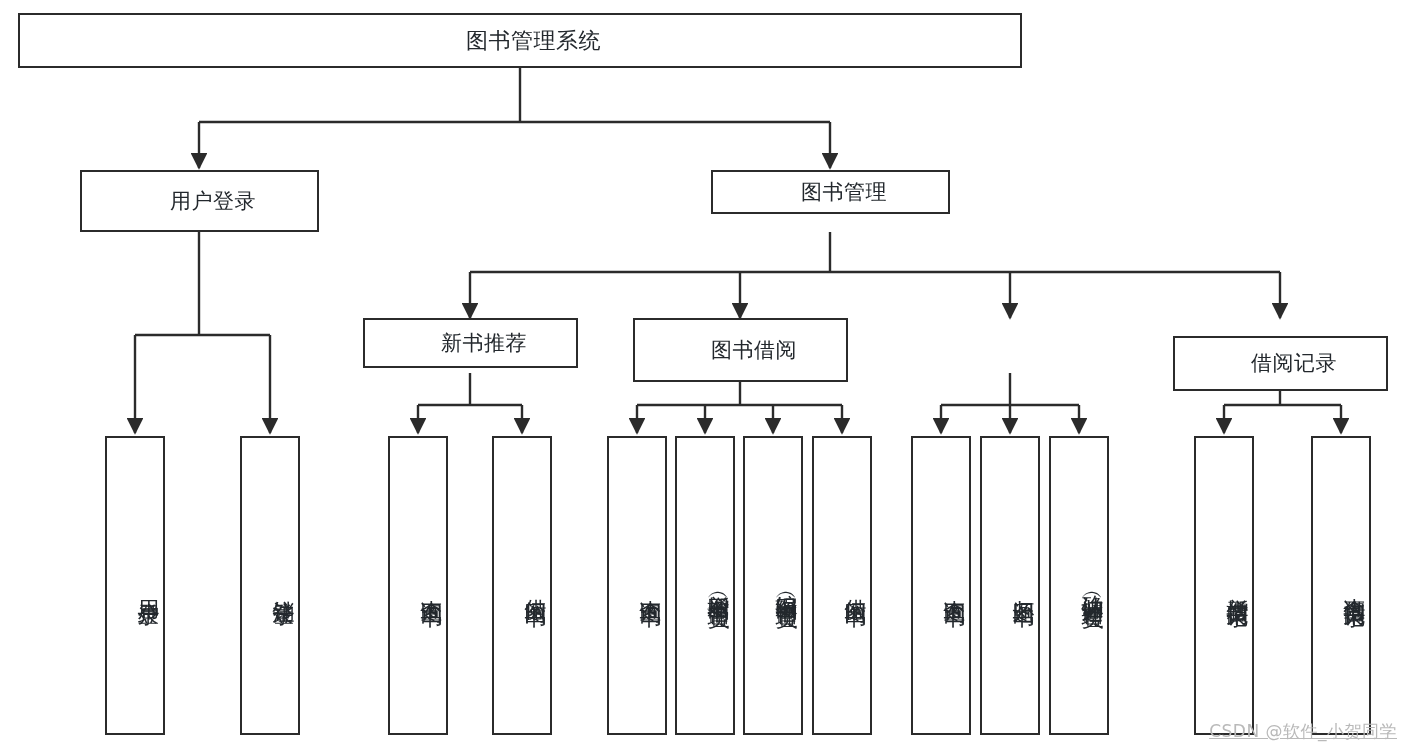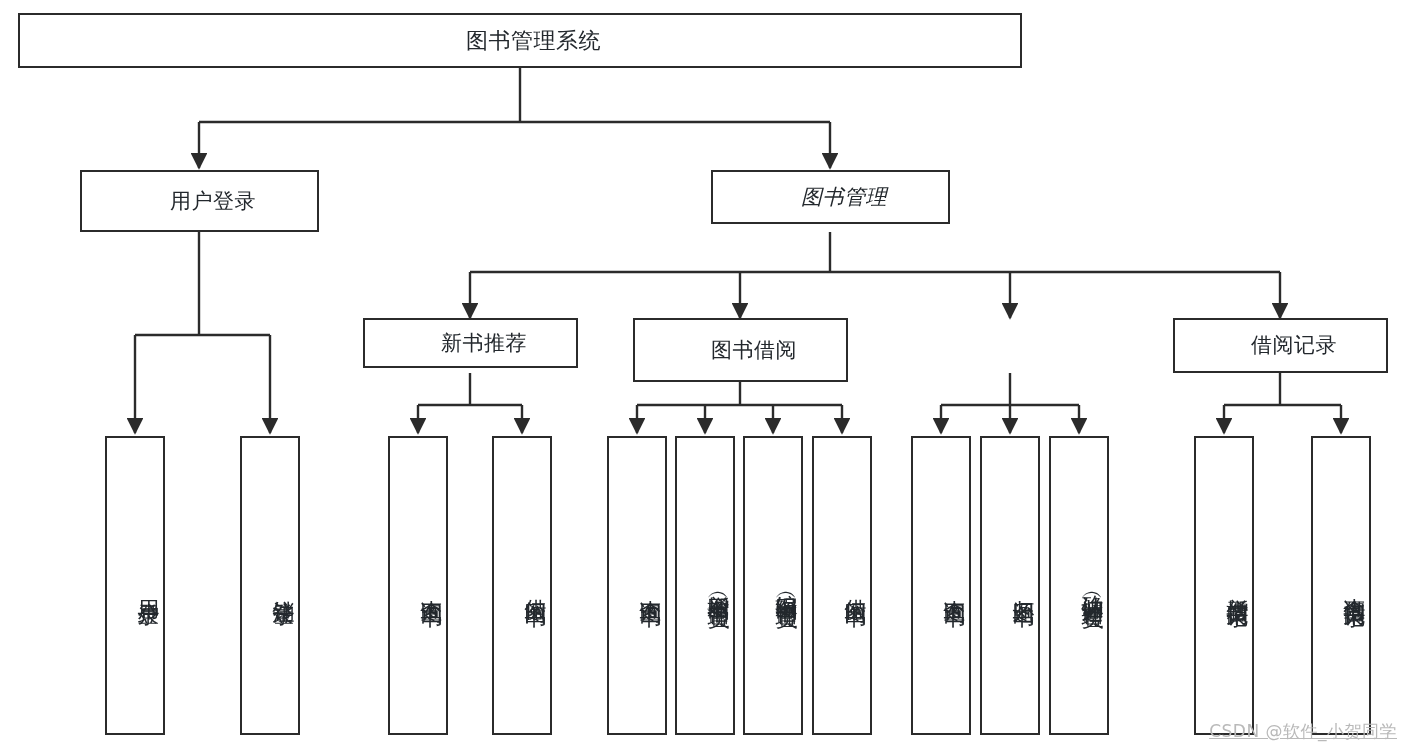--- a/index.html
+++ b/index.html
@@ -122,31 +122,31 @@
     </g>
   </svg>
 
   <div class="node root" style="left:18px;top:13px;width:1004px;height:55px;">
     <span class="txt">图书管理系统</span>
   </div>
 
   <div class="node" style="left:80px;top:170px;width:239px;height:62px;">
     <span class="txt">用户登录</span>
   </div>
-  <div class="node" style="left:711px;top:170px;width:239px;height:54px;font-style:italic;">
+  <div class="node" style="left:711px;top:170px;width:239px;height:44px;">
     <span class="txt">图书管理</span>
   </div>
 
   <div class="node" style="left:363px;top:318px;width:215px;height:50px;">
     <span class="txt">新书推荐</span>
   </div>
   <div class="node" style="left:633px;top:318px;width:215px;height:64px;">
     <span class="txt">图书借阅</span>
   </div>
-  <div class="node" style="left:1173px;top:318px;width:215px;height:55px;">
+  <div class="node" style="left:1173px;top:336px;width:215px;height:55px;">
     <span class="txt">借阅记录</span>
   </div>
 
   <div class="node vert" style="left:105px;top:436px;width:60px;height:299px;">
     <span class="txt">用户登录</span>
   </div>
   <div class="node vert" style="left:240px;top:436px;width:60px;height:299px;">
     <span class="txt">注销登录</span>
   </div>
 

